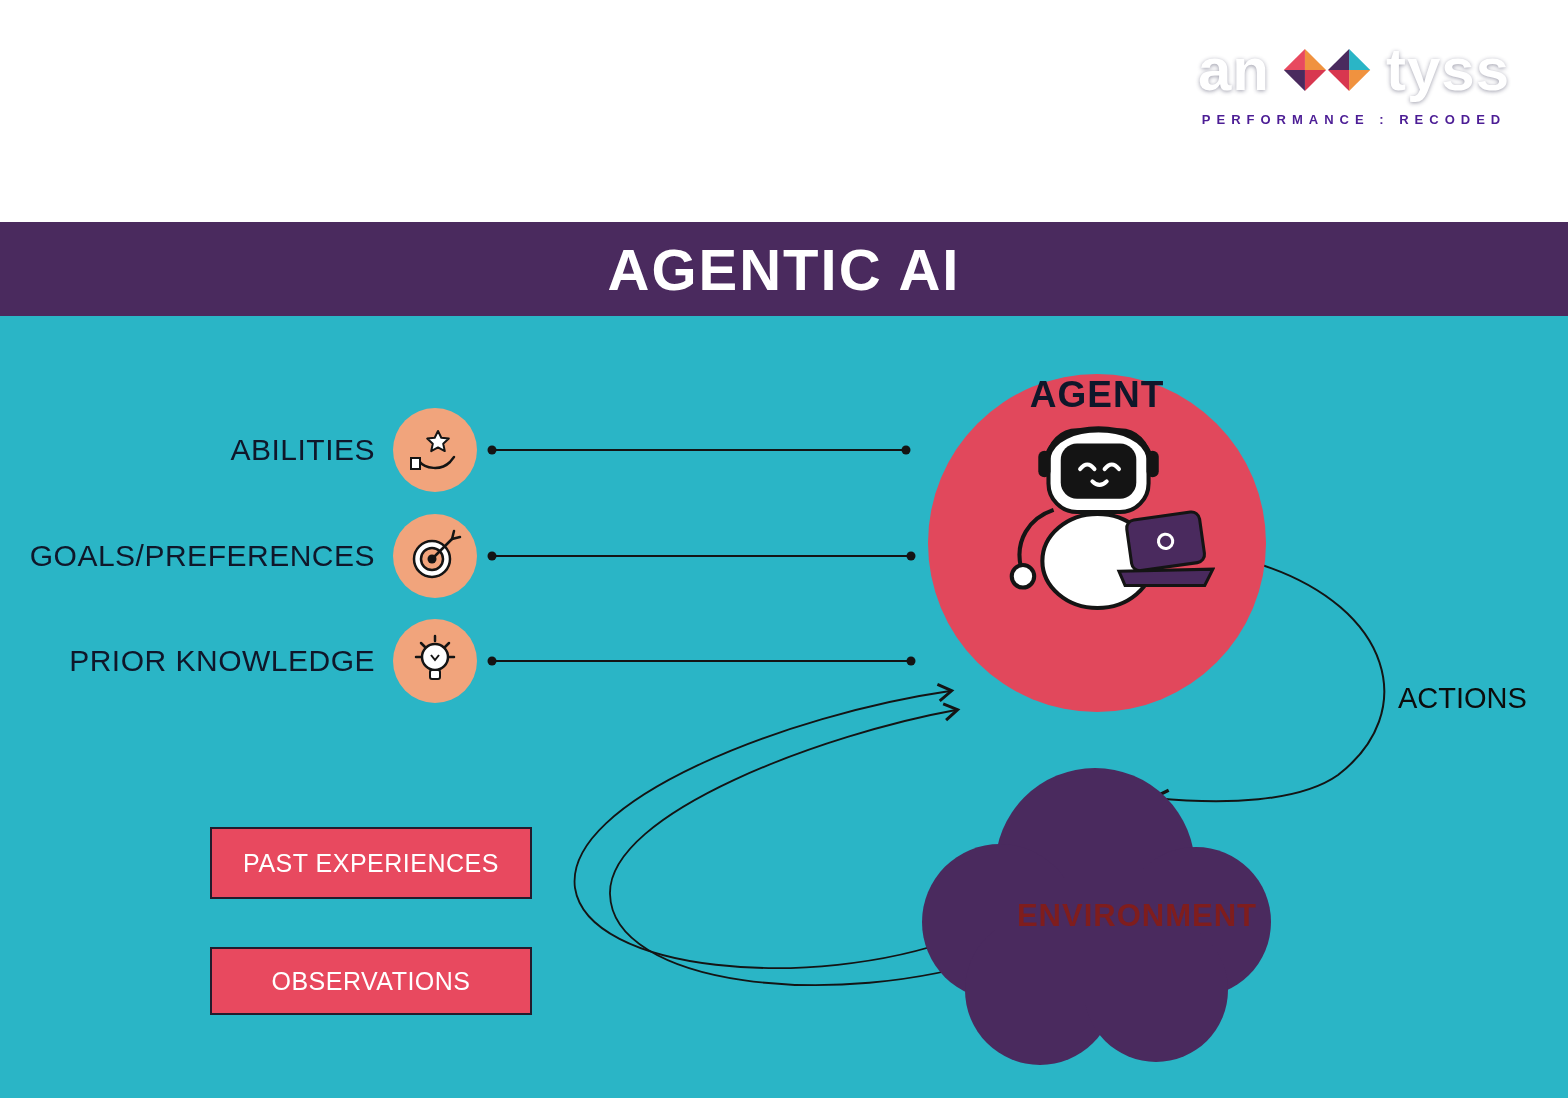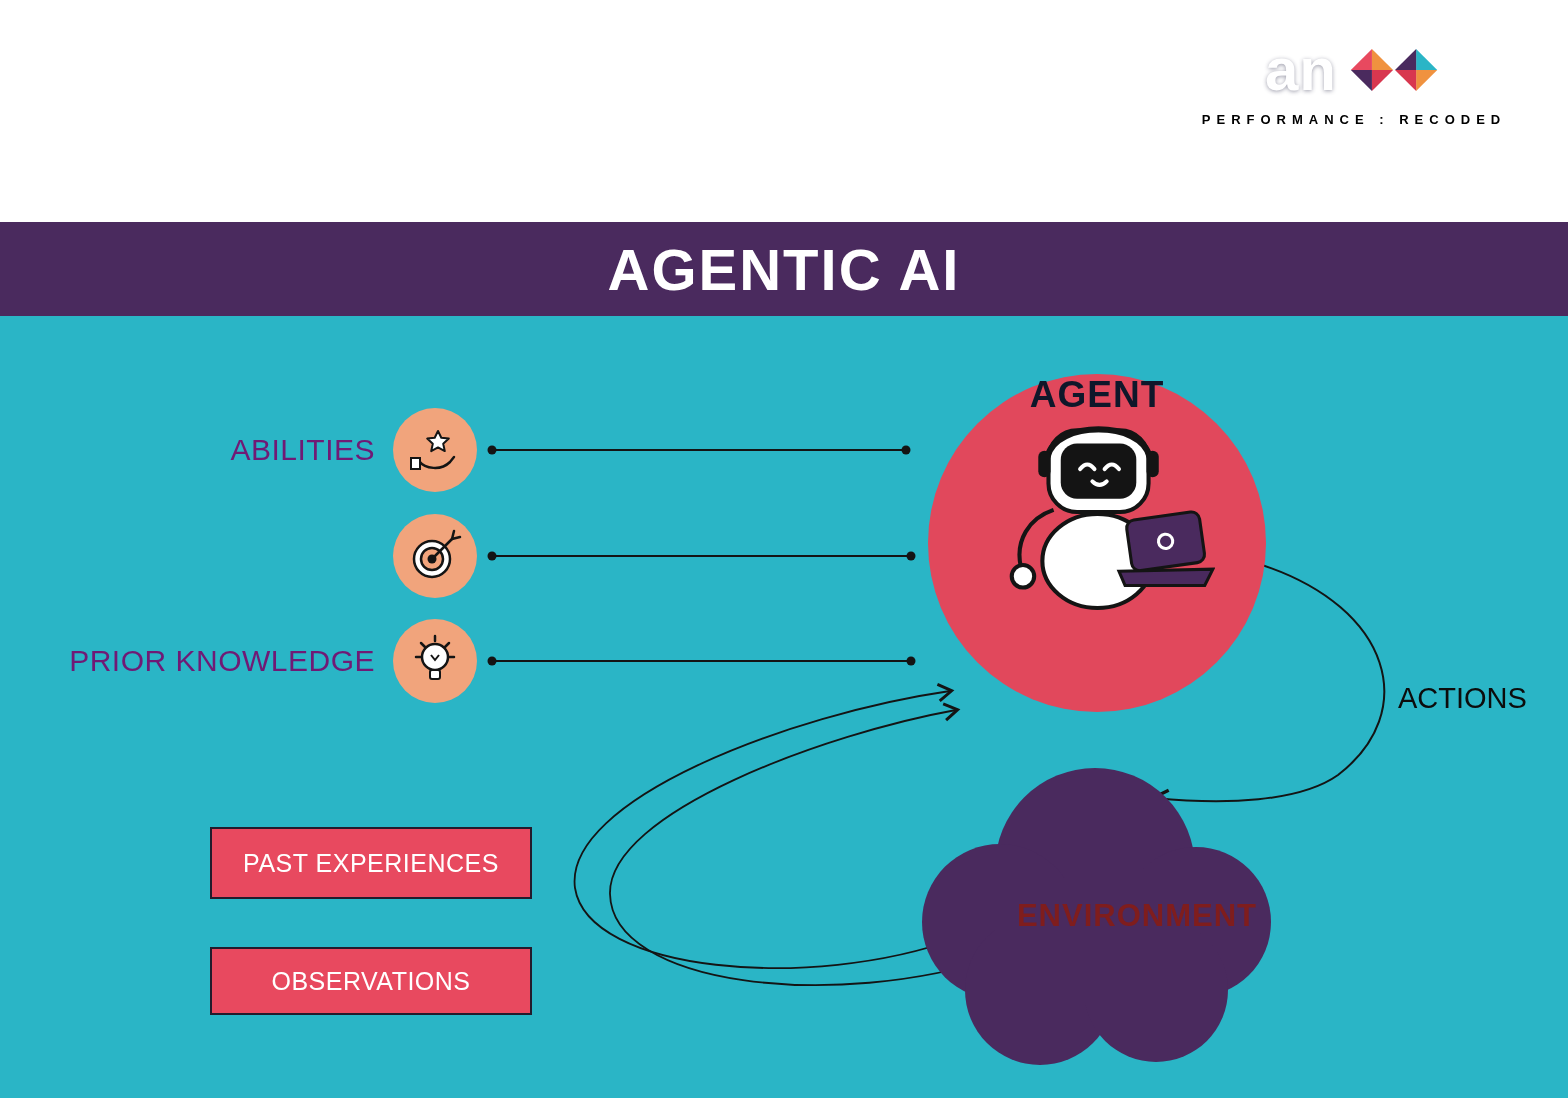--- a/index.html
+++ b/index.html
@@ -33,25 +33,25 @@
     text-align: center;
   }
   .logo-row { display: flex; align-items: center; justify-content: center; gap: 10px; }
   .logo-word {
     font-size: 60px; font-weight: 800; color: #ffffff; letter-spacing: 1px;
     text-shadow: 0 1px 4px rgba(40,40,70,0.45);
     line-height: 1;
   }
   .tagline {
     margin-top: 12px; font-size: 13px; font-weight: 700;
-    letter-spacing: 6px; color: #000000; white-space: nowrap;
+    letter-spacing: 6px; color: #4c1d95; white-space: nowrap;
   }
   
   .input-label {
-    position: absolute; font-size: 30px; font-weight: 500; color: #701a75;
+    position: absolute; font-size: 30px; font-weight: 500; color: #0f172a;
     text-align: right; letter-spacing: 0.5px;
   }
   #label-abilities { left: 40px; top: 433px; width: 335px; }
   #label-goals     { left: 10px; top: 539px; width: 365px; }
   #label-prior     { left: 10px; top: 644px; width: 365px; }
   
   .icon-circle {
     position: absolute; width: 84px; height: 84px; border-radius: 50%;
     background: #f1a47c;
     display: flex; align-items: center; justify-content: center;
@@ -106,20 +106,21 @@
       <svg width="96" height="52" viewBox="0 0 100 52">
         <polygon points="26,4 48,26 26,26" fill="#f0923f"></polygon>
         <polygon points="48,26 26,48 26,26" fill="#d8374f"></polygon>
         <polygon points="26,48 4,26 26,26" fill="#4a2a5e"></polygon>
         <polygon points="4,26 26,4 26,26" fill="#e8495f"></polygon>
         <polygon points="72,4 94,26 72,26" fill="#2ab5c6"></polygon>
         <polygon points="94,26 72,48 72,26" fill="#f0923f"></polygon>
         <polygon points="72,48 50,26 72,26" fill="#d8374f"></polygon>
         <polygon points="50,26 72,4 72,26" fill="#4a2a5e"></polygon>
       </svg>
+      <span class="logo-word">tyss</span>
     </div>
     <div class="tagline">PERFORMANCE : RECODED</div>
   </div>
 
   <div class="banner">
     <h1 class="banner-title">AGENTIC AI</h1>
   </div>
 
   <svg class="connector-layer" width="1568" height="1098" viewBox="0 0 1568 1098">
     <defs>
@@ -161,20 +162,21 @@
 
   <div class="input-label" id="label-abilities">ABILITIES</div>
   <div class="icon-circle" id="icon-abilities">
     <svg width="60" height="60" viewBox="0 0 60 60">
       <polygon points="33,11 36.3,17.8 43.8,18.6 38.2,23.7 39.8,31.1 33,27.4 26.2,31.1 27.8,23.7 22.2,18.6 29.7,17.8" fill="#ffffff" stroke="#141414" stroke-width="2" stroke-linejoin="round"></polygon>
       <path d="M14,41 C20,49 36,51 45,42 L49,37" fill="none" stroke="#141414" stroke-width="2.5" stroke-linecap="round"></path>
       <rect x="6" y="38" width="9" height="11" fill="#ffffff" stroke="#141414" stroke-width="2"></rect>
     </svg>
   </div>
 
+  <div class="input-label" id="label-goals">GOALS/PREFERENCES</div>
   <div class="icon-circle" id="icon-goals">
     <svg width="60" height="60" viewBox="0 0 60 60">
       <circle cx="27" cy="33" r="18" fill="#ffffff" stroke="#141414" stroke-width="2.5"></circle>
       <circle cx="27" cy="33" r="11" fill="#f1a47c" stroke="#141414" stroke-width="2.5"></circle>
       <circle cx="27" cy="33" r="4.5" fill="#141414"></circle>
       <line x1="28" y1="32" x2="47" y2="13" stroke="#141414" stroke-width="2.5" stroke-linecap="round"></line>
       <path d="M47,13 l8,-2 M47,13 l2,-8" stroke="#141414" stroke-width="2.5" fill="none" stroke-linecap="round"></path>
     </svg>
   </div>
 

